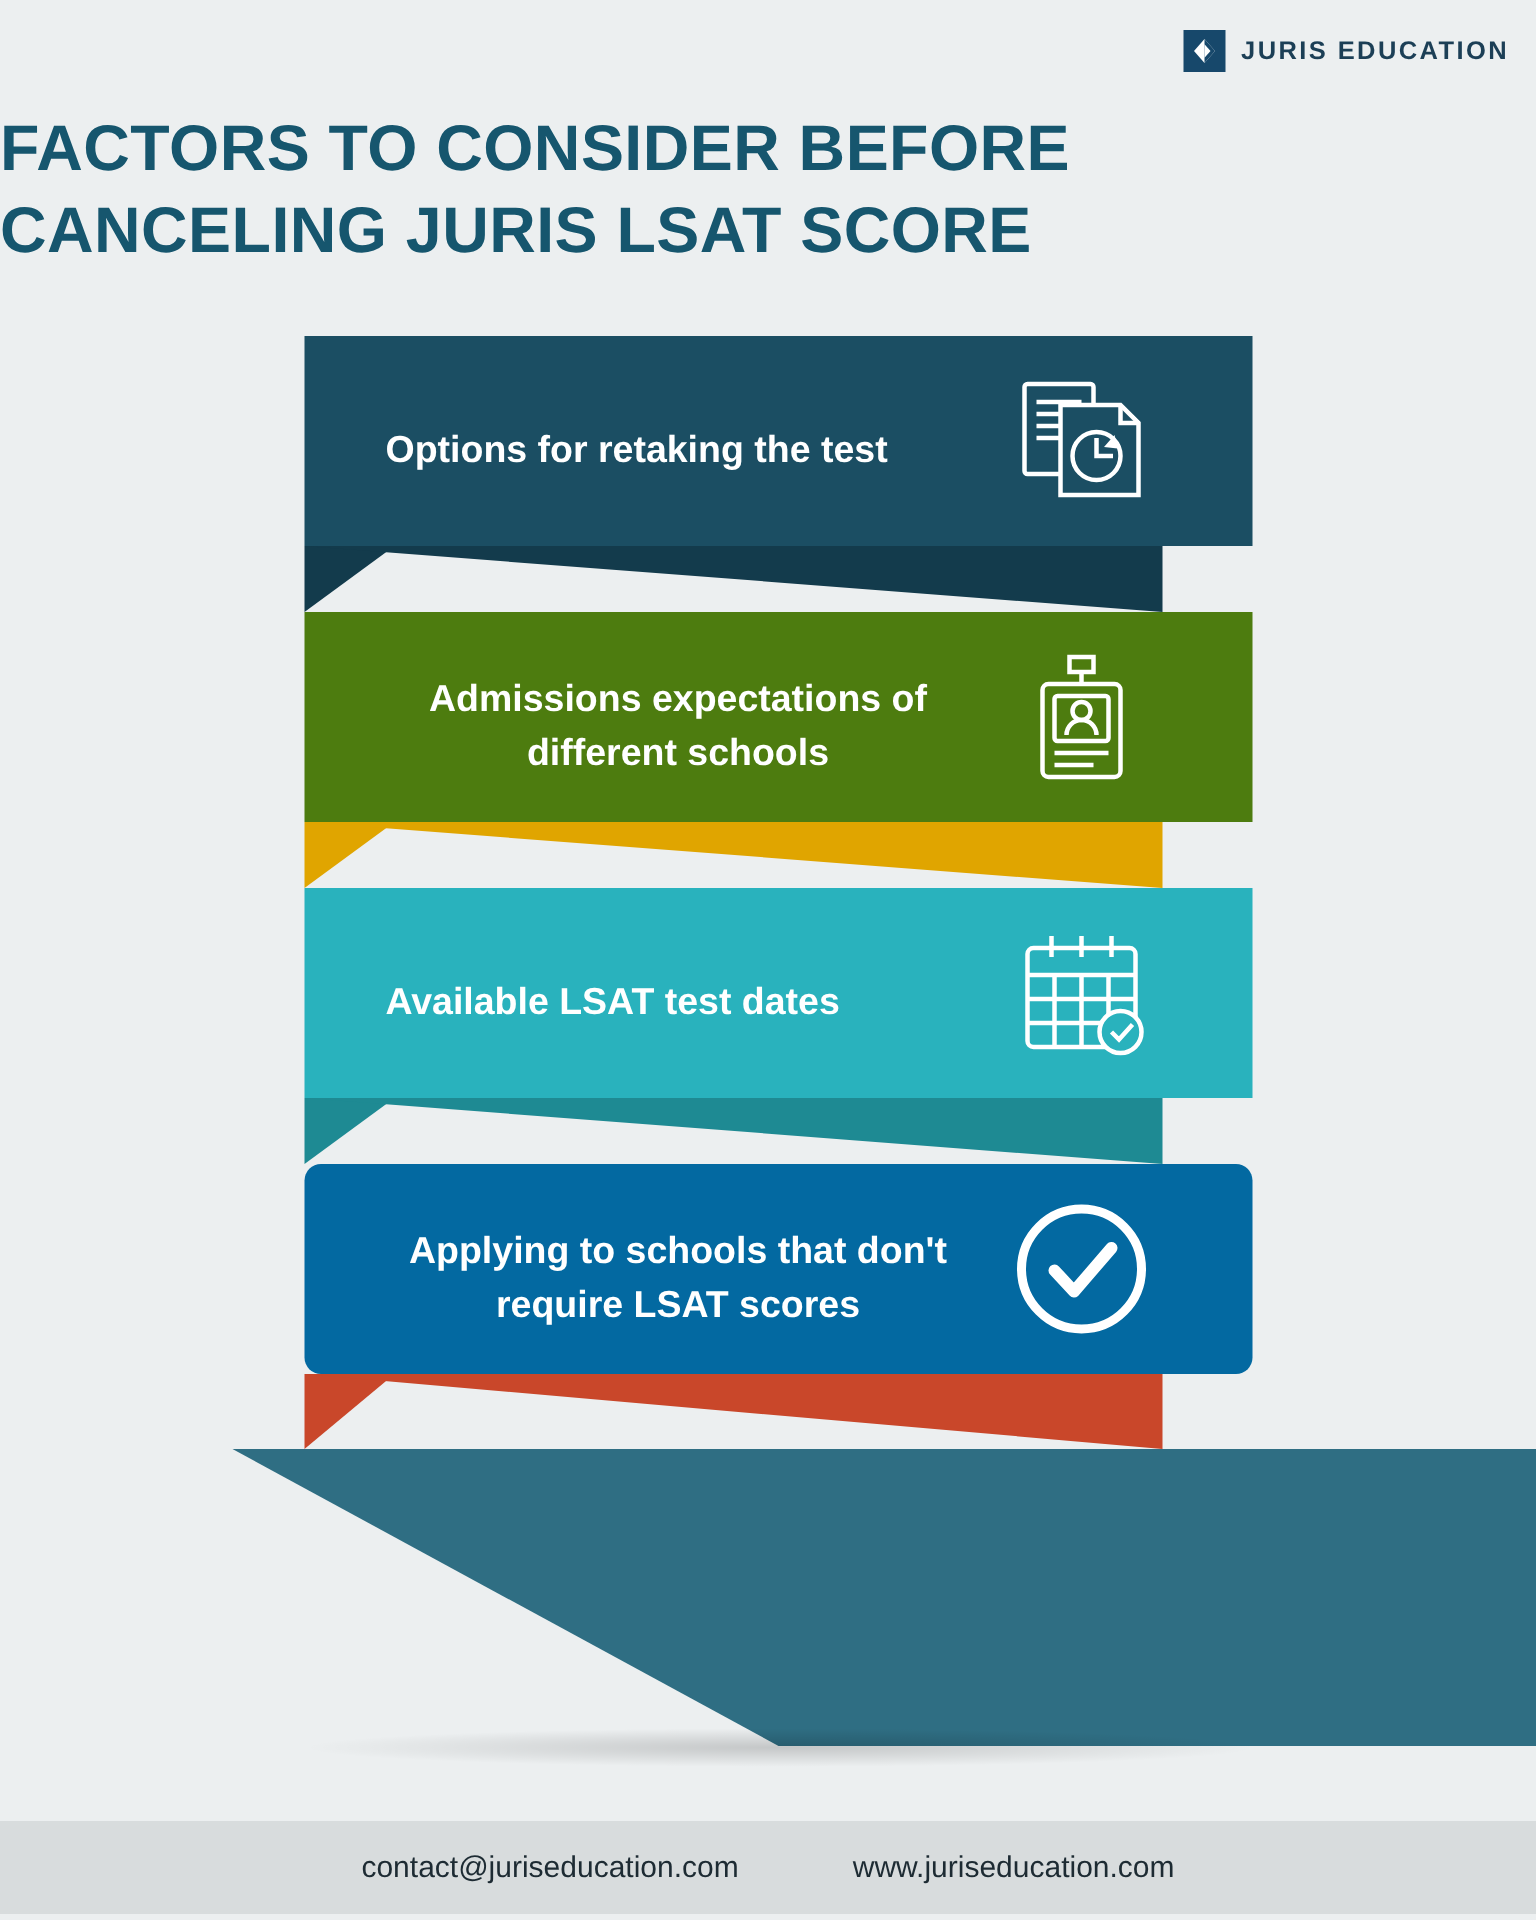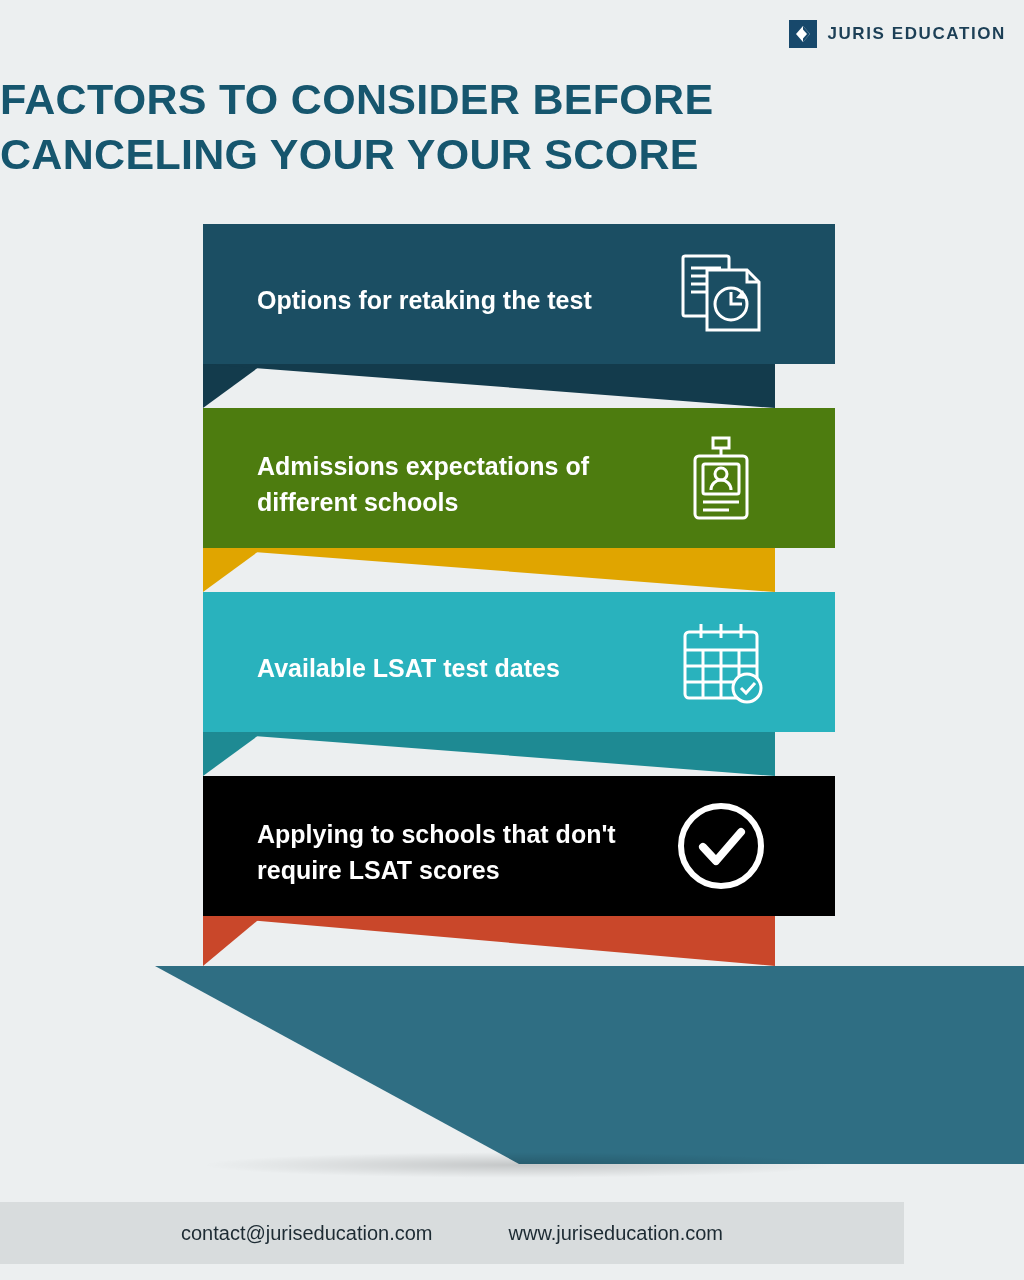--- a/index.html
+++ b/index.html
@@ -67,20 +67,21 @@
     width: 632px;
     height: 140px;
   }
   .step-bar {
     position: absolute;
     inset: 0;
     display: flex;
     align-items: center;
     padding: 12px 0 0 54px;
     box-sizing: border-box;
+    text-align: center;
   }
   .step-label {
     color: #ffffff;
     font-size: 25px;
     font-weight: bold;
     line-height: 1.45;
     max-width: 390px;
   }
   .step-icon {
     position: absolute;
@@ -132,22 +133,22 @@
     top: 928px;
     width: 640px;
     height: 26px;
     background: radial-gradient(ellipse at center, rgba(0,0,0,0.17) 0%, rgba(0,0,0,0) 70%);
   }
 
   
   .footer {
     position: absolute;
     left: 0;
-    bottom: 16px;
-    width: 904px;
+    bottom: 4px;
+    width: 1024px;
     height: 62px;
     background: #d8dcdd;
     display: flex;
     align-items: center;
     justify-content: center;
     gap: 76px;
   }
   .footer-text {
     color: #1d2b33;
     font-size: 20px;
@@ -164,21 +165,21 @@
       <path d="M9 1 L16 9 L9 17 L2 9 Z" fill="#ffffff"></path>
       <path d="M9 1 L16 9 L9 17 Z" fill="#17486b"></path>
       <path d="M9 4.5 L13 9 L9 13.5 Z" fill="#ffffff"></path>
     </svg>
   </span>
   <span class="logo-text">JURIS EDUCATION</span>
 </div>
 
 <div class="title">
   <div>FACTORS TO CONSIDER BEFORE</div>
-  <div>CANCELING YOUR YOUR SCORE</div>
+  <div>CANCELING JURIS LSAT SCORE</div>
 </div>
 
 <div class="funnel">
 
   <div class="step" style="top:0;">
     <div class="step-bar" style="background:#1b4e63;">
       <div class="step-label">Options for retaking the test</div>
     </div>
     <div class="step-icon">
       <svg width="96" height="96" viewBox="0 0 96 96" fill="none" stroke="#ffffff" stroke-width="3">
@@ -242,21 +243,21 @@
         <path d="M68 74 l5 5 l9 -10"></path>
       </svg>
     </div>
   </div>
   <div class="step-notch" style="top:508px;">
     <div class="left" style="border-top:44px solid #1e8a93;border-right:60px solid transparent;left:0;"></div>
     <div class="right" style="border-top:44px solid #1e8a93;border-left:572px solid transparent;left:0;"></div>
   </div>
 
   <div class="step" style="top:552px;">
-    <div class="step-bar" style="background:#000000;">
+    <div class="step-bar" style="background:#0369a1;border-radius:11px;">
       <div class="step-label">Applying to schools that don't require LSAT scores</div>
     </div>
     <div class="step-icon">
       <svg width="100" height="100" viewBox="0 0 100 100" fill="none" stroke="#ffffff" stroke-width="6">
         <circle cx="50" cy="50" r="40"></circle>
         <path d="M32 51 l13 14 l25 -29" stroke-width="8" stroke-linecap="round" stroke-linejoin="round"></path>
       </svg>
     </div>
   </div>
   <div class="step-notch" style="top:692px;">

